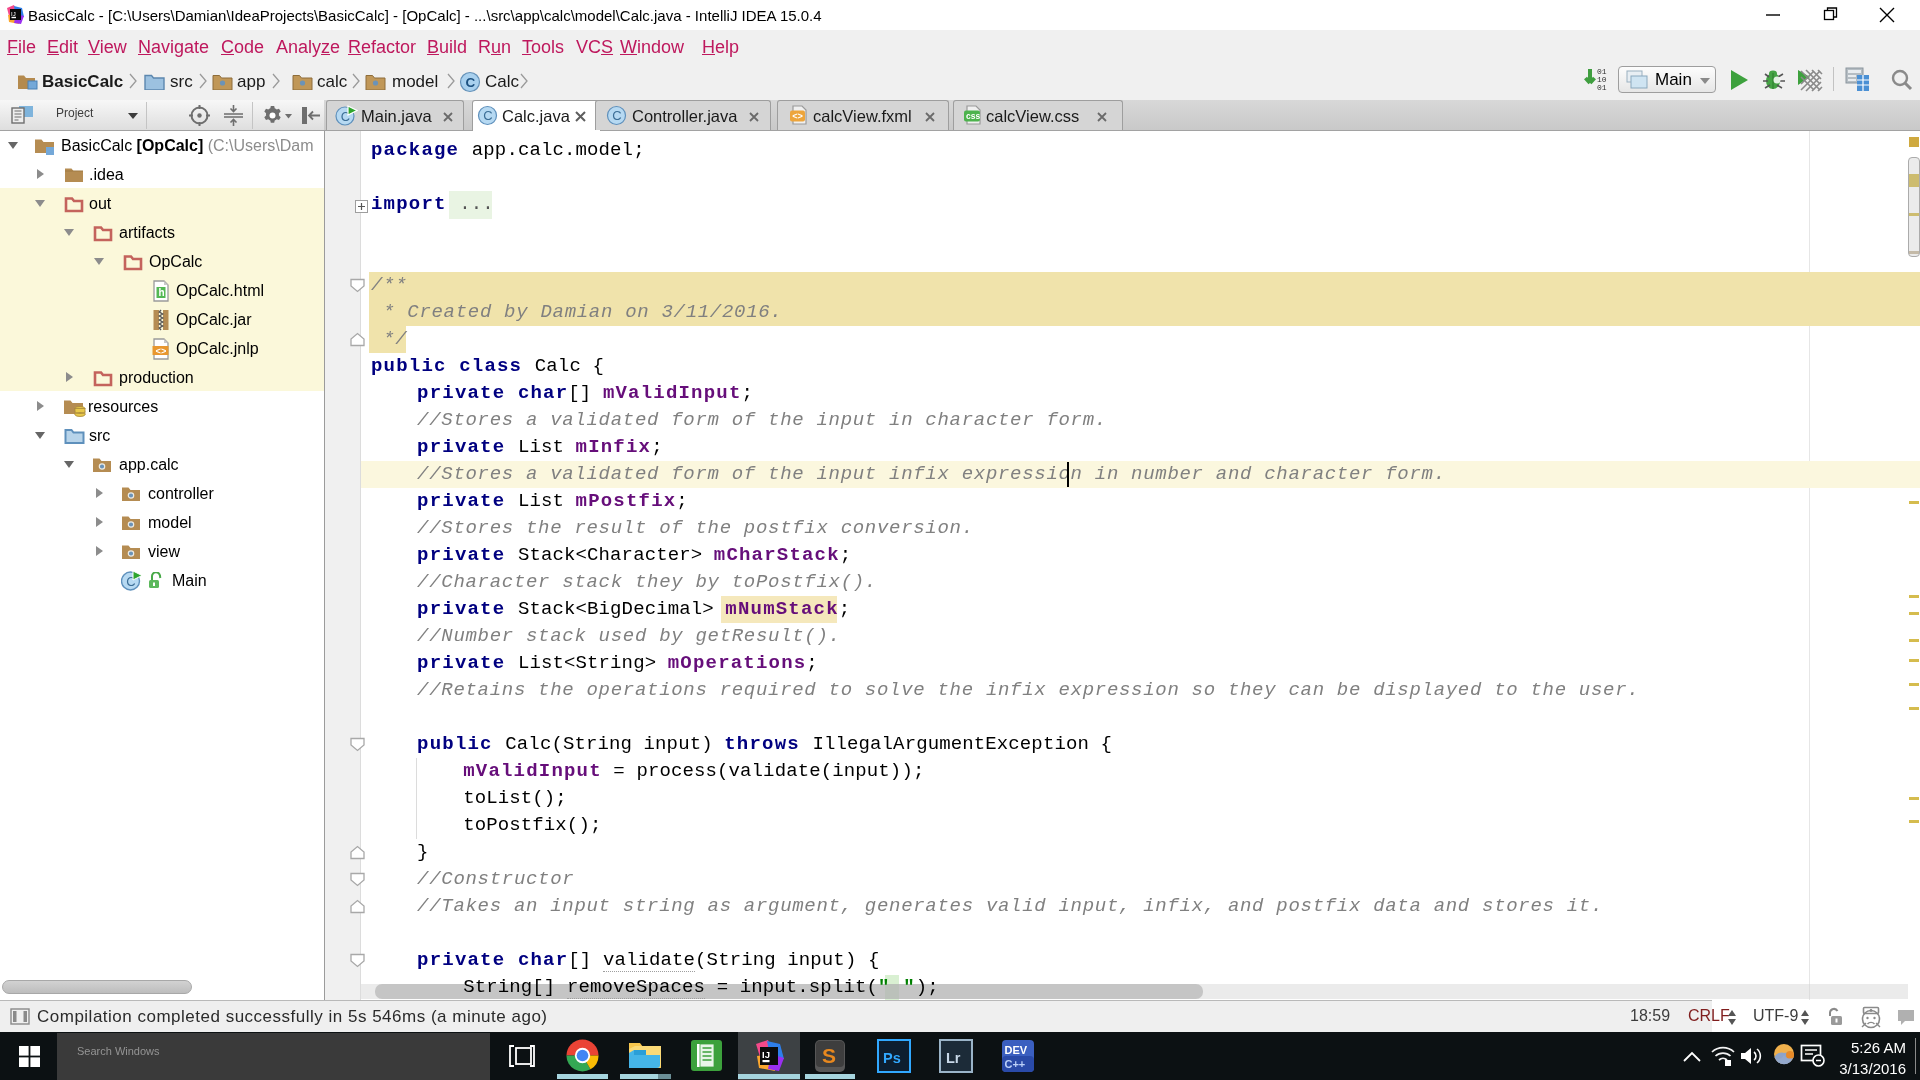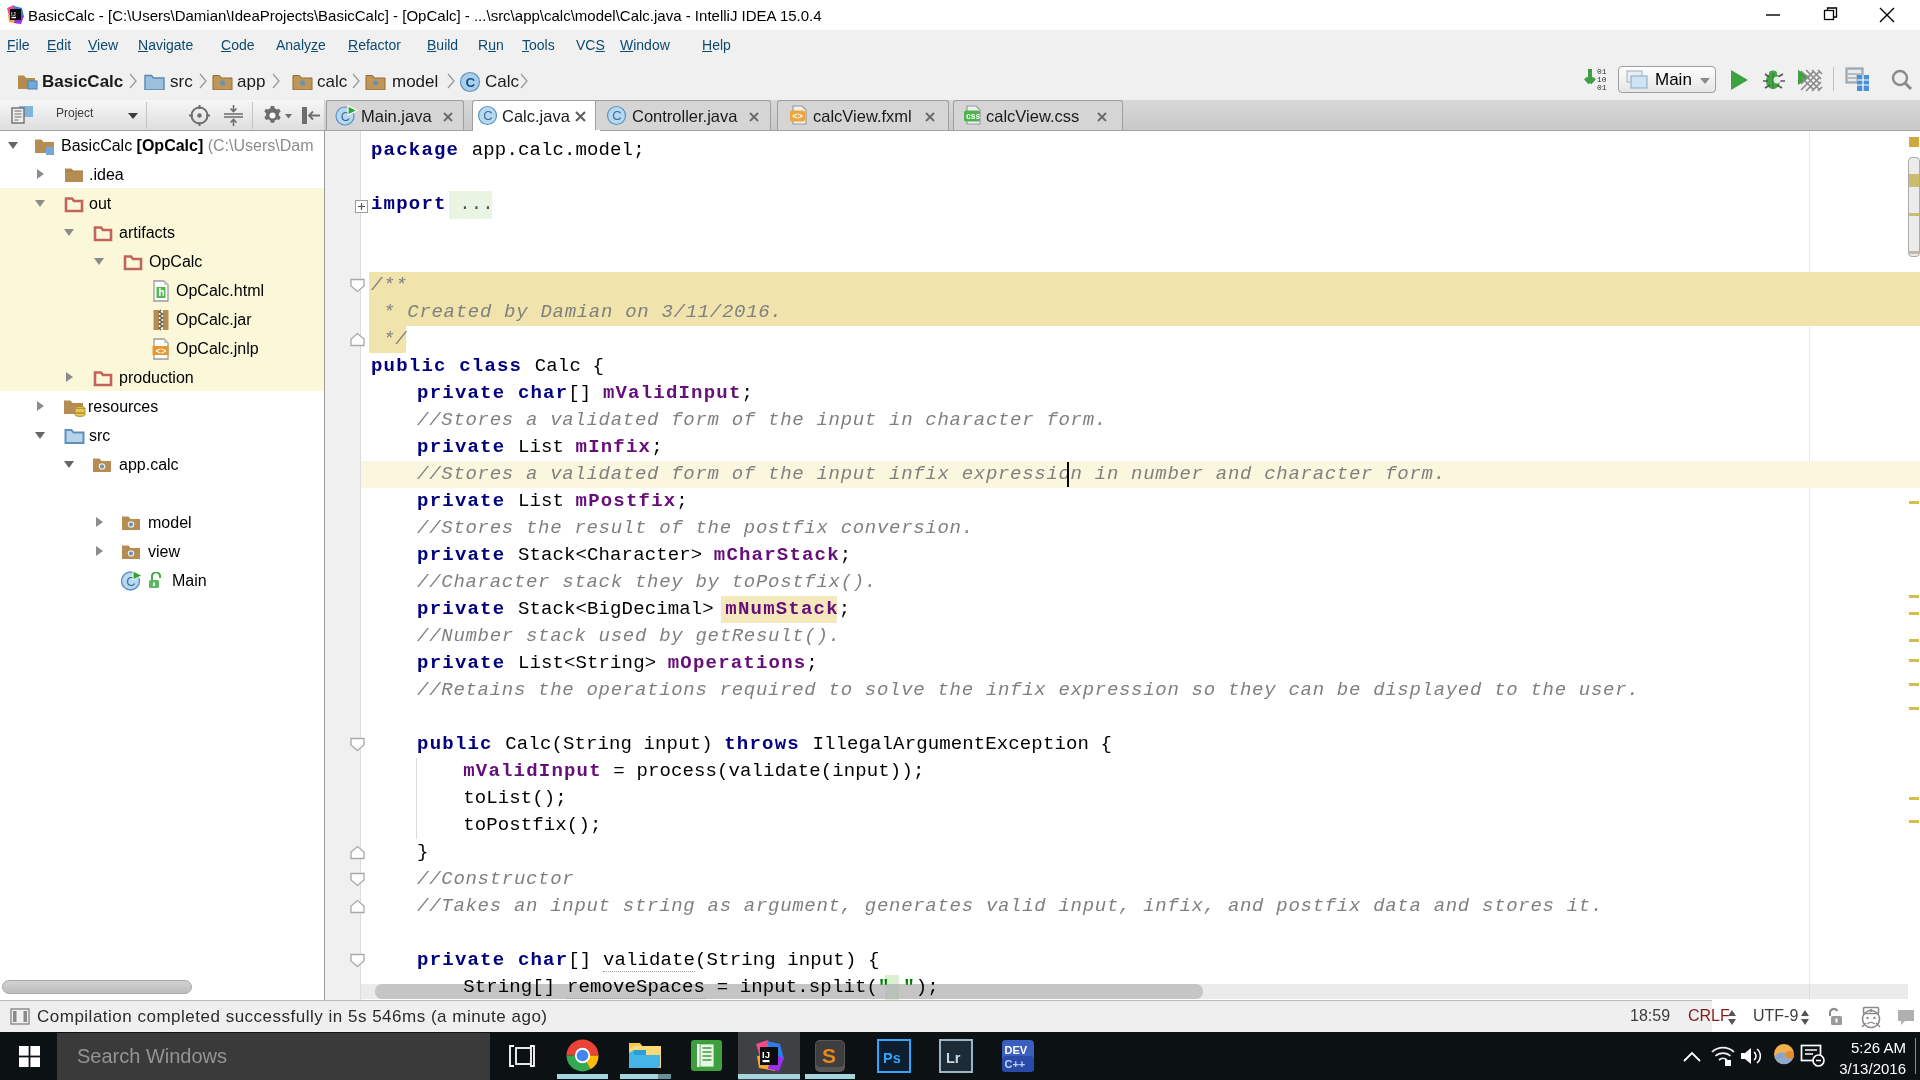--- a/index.html
+++ b/index.html
@@ -1,19 +1,19 @@
 <!DOCTYPE html>
 <html><head><meta charset="utf-8"><style>
 *{margin:0;padding:0;box-sizing:border-box}
 html,body{width:1920px;height:1080px;overflow:hidden;font-family:"Liberation Sans",sans-serif;background:#fff}
 .abs{position:absolute}
 #titlebar{position:absolute;left:0;top:0;width:1920px;height:30px;background:#fff}
 #title-text{position:absolute;left:28px;top:7px;font-size:15px;color:#000;white-space:nowrap}
 #menubar{position:absolute;left:0;top:30px;width:1920px;height:32px;background:#f0f0f0}
-.mi{position:absolute;top:7px;font-size:14px;color:#0c4a6e;white-space:nowrap}
+.mi{position:absolute;top:7px;font-size:18px;color:#be185d;white-space:nowrap}
 .mi u{text-decoration:underline}
 #navbar{position:absolute;left:0;top:62px;width:1920px;height:38px;background:#f0f0f0}
 .crumb{position:absolute;top:10px;font-size:17px;color:#1a1a1a;white-space:nowrap}
 .chev{position:absolute;top:11px;width:8px;height:16px}
 #tabstrip{position:absolute;left:0;top:100px;width:1920px;height:31px;background:linear-gradient(#d8d8d8,#c9c9c9);border-bottom:1px solid #a2a2a2}
 #projhdr{position:absolute;left:0;top:100px;width:324px;height:31px;background:linear-gradient(#f7f7f7,#dedede);border-bottom:1px solid #a2a2a2}
 .tab{position:absolute;top:100px;height:30px;background:#d5d5d5;border:1px solid #9e9e9e;border-bottom:none;border-radius:3px 3px 0 0}
 .tab.active{background:#fff;height:31px}
 .tab .lbl{position:absolute;top:6px;font-size:16.5px;color:#1b1b1b;white-space:nowrap}
 .tab .x{position:absolute;top:7px;font-size:15px;color:#7e7e7e}
@@ -396,20 +396,29 @@
 <div class="trow" style="left:0;top:320px;width:324px">
  <svg class="abs" style="left:63px;top:9px" width="12" height="9">
         <polygon points="1,1 11,1 6,8" fill="#666"></polygon>
       </svg>
  <svg class="abs" style="left:92px;top:4px" width="21" height="20" viewBox="0 0 21 20">
         <use href="#fold-pkg"></use>
       </svg>
  <div class="lab" style="left:119px">app.calc</div>
 </div>
 
+<div class="trow" style="left:0;top:349px;width:324px">
+ <svg class="abs" style="left:95px;top:7px" width="9" height="12">
+        <polygon points="1,1 8,6 1,11" fill="#8c8c8c"></polygon>
+      </svg>
+ <svg class="abs" style="left:121px;top:4px" width="21" height="20" viewBox="0 0 21 20">
+        <use href="#fold-pkg"></use>
+      </svg>
+ <div class="lab" style="left:148px">controller</div>
+</div>
 
 <div class="trow" style="left:0;top:378px;width:324px">
  <svg class="abs" style="left:95px;top:7px" width="9" height="12">
         <polygon points="1,1 8,6 1,11" fill="#8c8c8c"></polygon>
       </svg>
  <svg class="abs" style="left:121px;top:4px" width="21" height="20" viewBox="0 0 21 20">
         <use href="#fold-pkg"></use>
       </svg>
  <div class="lab" style="left:148px">model</div>
 </div>
@@ -567,21 +576,21 @@
   </svg>
 </div>
 <div id="taskbar">
   <svg class="abs" style="left:19px;top:14px" width="21" height="21" viewBox="0 0 21 21">
     <rect x="0" y="0" width="9.6" height="9.6" fill="#fff"></rect>
       <rect x="11.4" y="0" width="9.6" height="9.6" fill="#fff"></rect>
     <rect x="0" y="11.4" width="9.6" height="9.6" fill="#fff"></rect>
       <rect x="11.4" y="11.4" width="9.6" height="9.6" fill="#fff"></rect>
   </svg>
   <div class="abs" style="left:57px;top:1px;width:433px;height:47px;background:#3a3a3a"></div>
-  <div class="abs" style="left:77px;top:13px;font-size:20px;color:#949494">Search Windows</div>
+  <div class="abs" style="left:77px;top:13px;font-size:11px;color:#949494">Search Windows</div>
   <svg class="abs" style="left:508px;top:12px" width="28" height="24" viewBox="0 0 28 24">
     <path d="M6 2 h-4 v20 h4 M22 2 h4 v20 h-4" fill="none" stroke="#fff" stroke-width="1.8"></path>
     <rect x="8" y="4" width="15" height="16" fill="none" stroke="#fff" stroke-width="1.8"></rect>
   </svg>
 
   <svg class="abs" style="left:565px;top:6px" width="35" height="35" viewBox="0 0 48 48">
     <path d="M24 24 L2 24 A22 22 0 0 1 46 24 Z" fill="#ea4335"></path>
     <path d="M24 24 L2 24 A22 22 0 0 0 35 43 Z" fill="#34a853"></path>
     <path d="M24 24 L35 43 A22 22 0 0 0 46 24 Z" fill="#fbbc05"></path>
     <circle cx="24" cy="24" r="10.5" fill="#fff"></circle>

